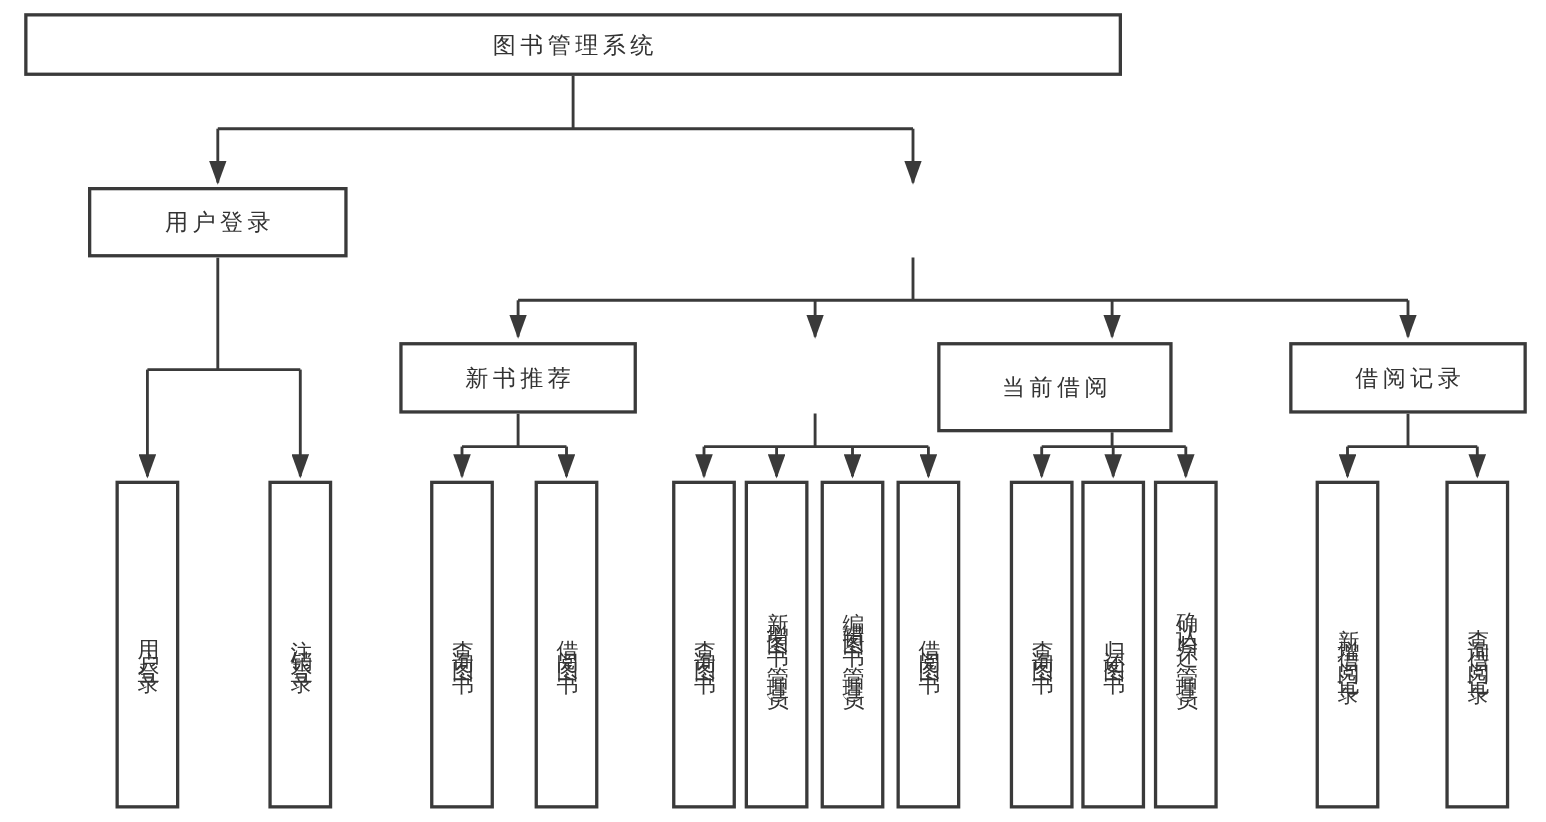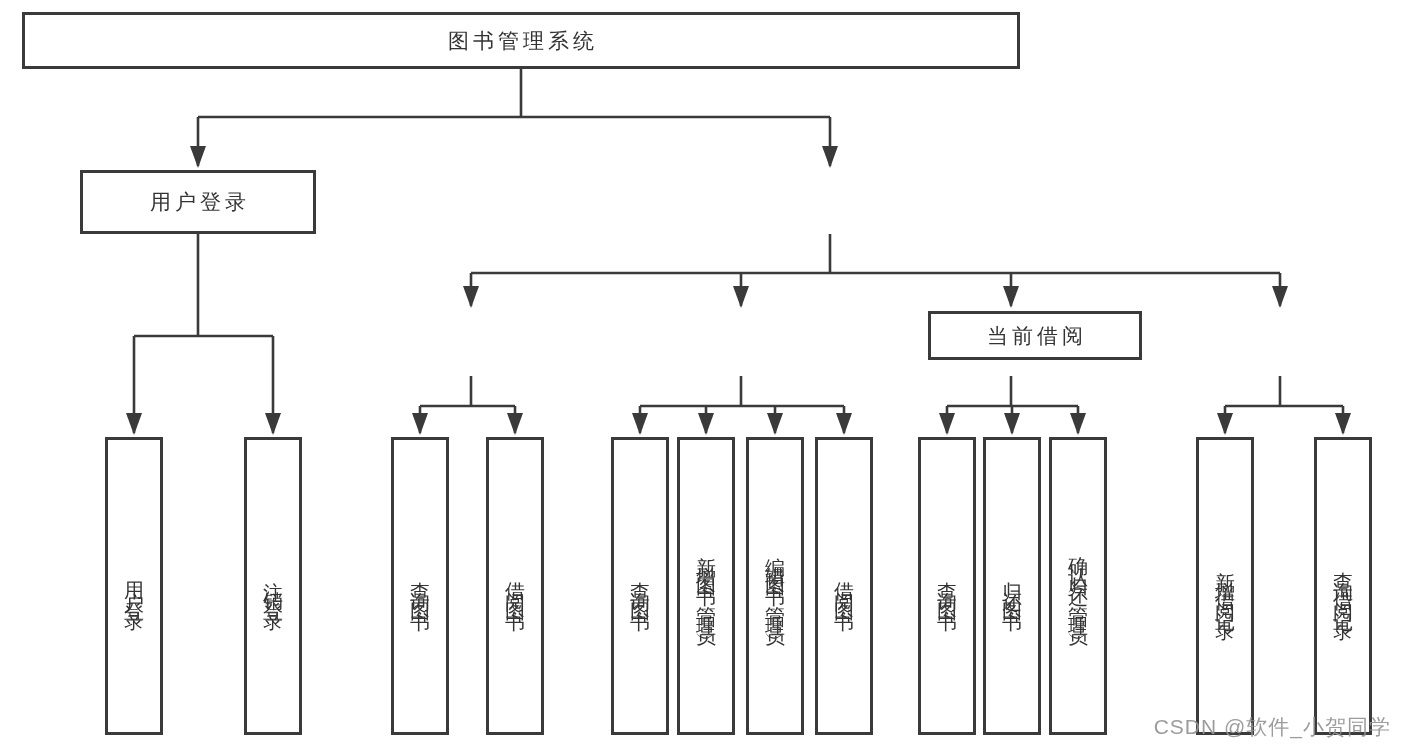--- a/index.html
+++ b/index.html
@@ -68,22 +68,28 @@
   </svg>
 
   <div class="box" style="left:22px;top:12px;width:998px;height:57px">
     <span class="hlabel">图书管理系统</span>
   </div>
 
   <div class="box" style="left:80px;top:170px;width:236px;height:64px">
     <span class="hlabel">用户登录</span>
   </div>
 
-  <div class="box" style="left:928px;top:311px;width:214px;height:49px">
+  <div class="box" style="left:363px;top:311px;width:216px;height:65px">
+    <span class="hlabel">新书推荐</span>
+  </div>
+  <div class="box" style="left:852px;top:311px;width:214px;height:82px">
     <span class="hlabel">当前借阅</span>
+  </div>
+  <div class="box" style="left:1172px;top:311px;width:216px;height:65px">
+    <span class="hlabel">借阅记录</span>
   </div>
 
   <div class="box leaf" style="left:105px;top:437px">
     <span class="vlabel">用户登录</span>
   </div>
   <div class="box leaf" style="left:244px;top:437px">
     <span class="vlabel">注销登录</span>
   </div>
 
   <div class="box leaf" style="left:391px;top:437px">
@@ -116,15 +122,14 @@
     <span class="vlabel">确认归还（管理员）</span>
   </div>
 
   <div class="box leaf" style="left:1196px;top:437px">
     <span class="vlabel">新增借阅记录</span>
   </div>
   <div class="box leaf" style="left:1314px;top:437px">
     <span class="vlabel">查询借阅记录</span>
   </div>
 
-  <div class="watermark">CSDN @软件_小贺同学</div>
 
 </div>
 
 </body></html>

